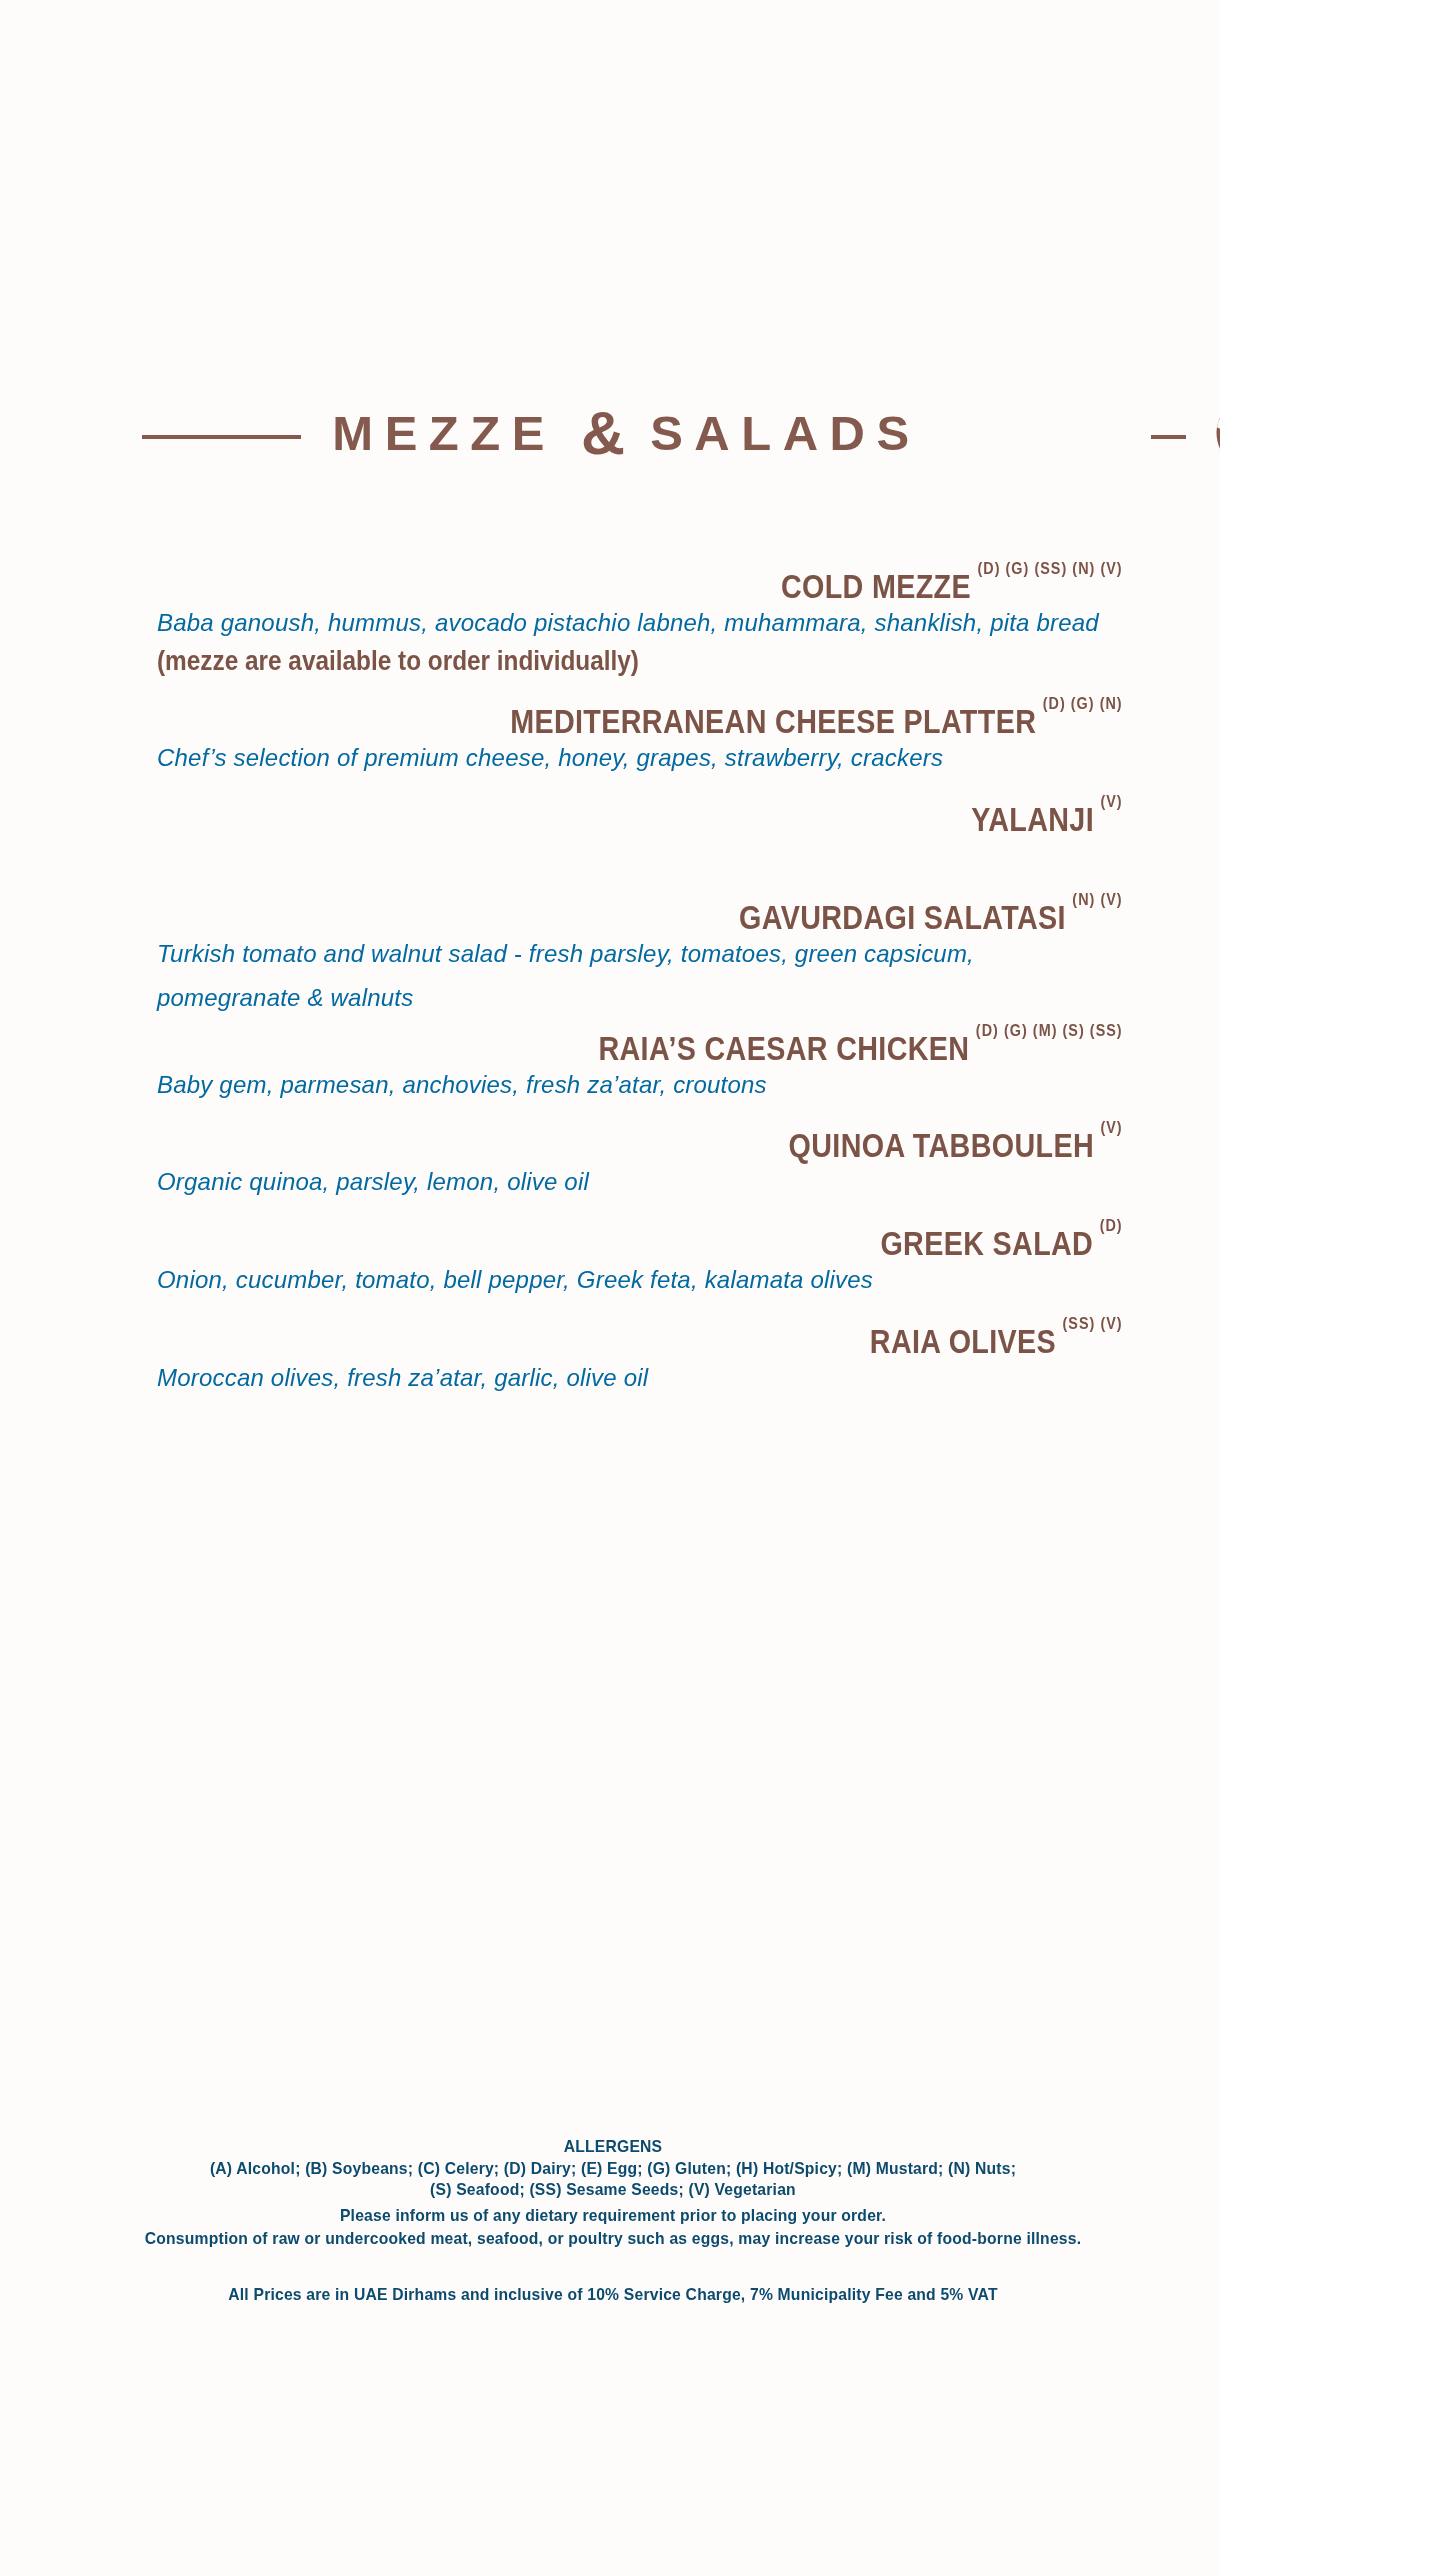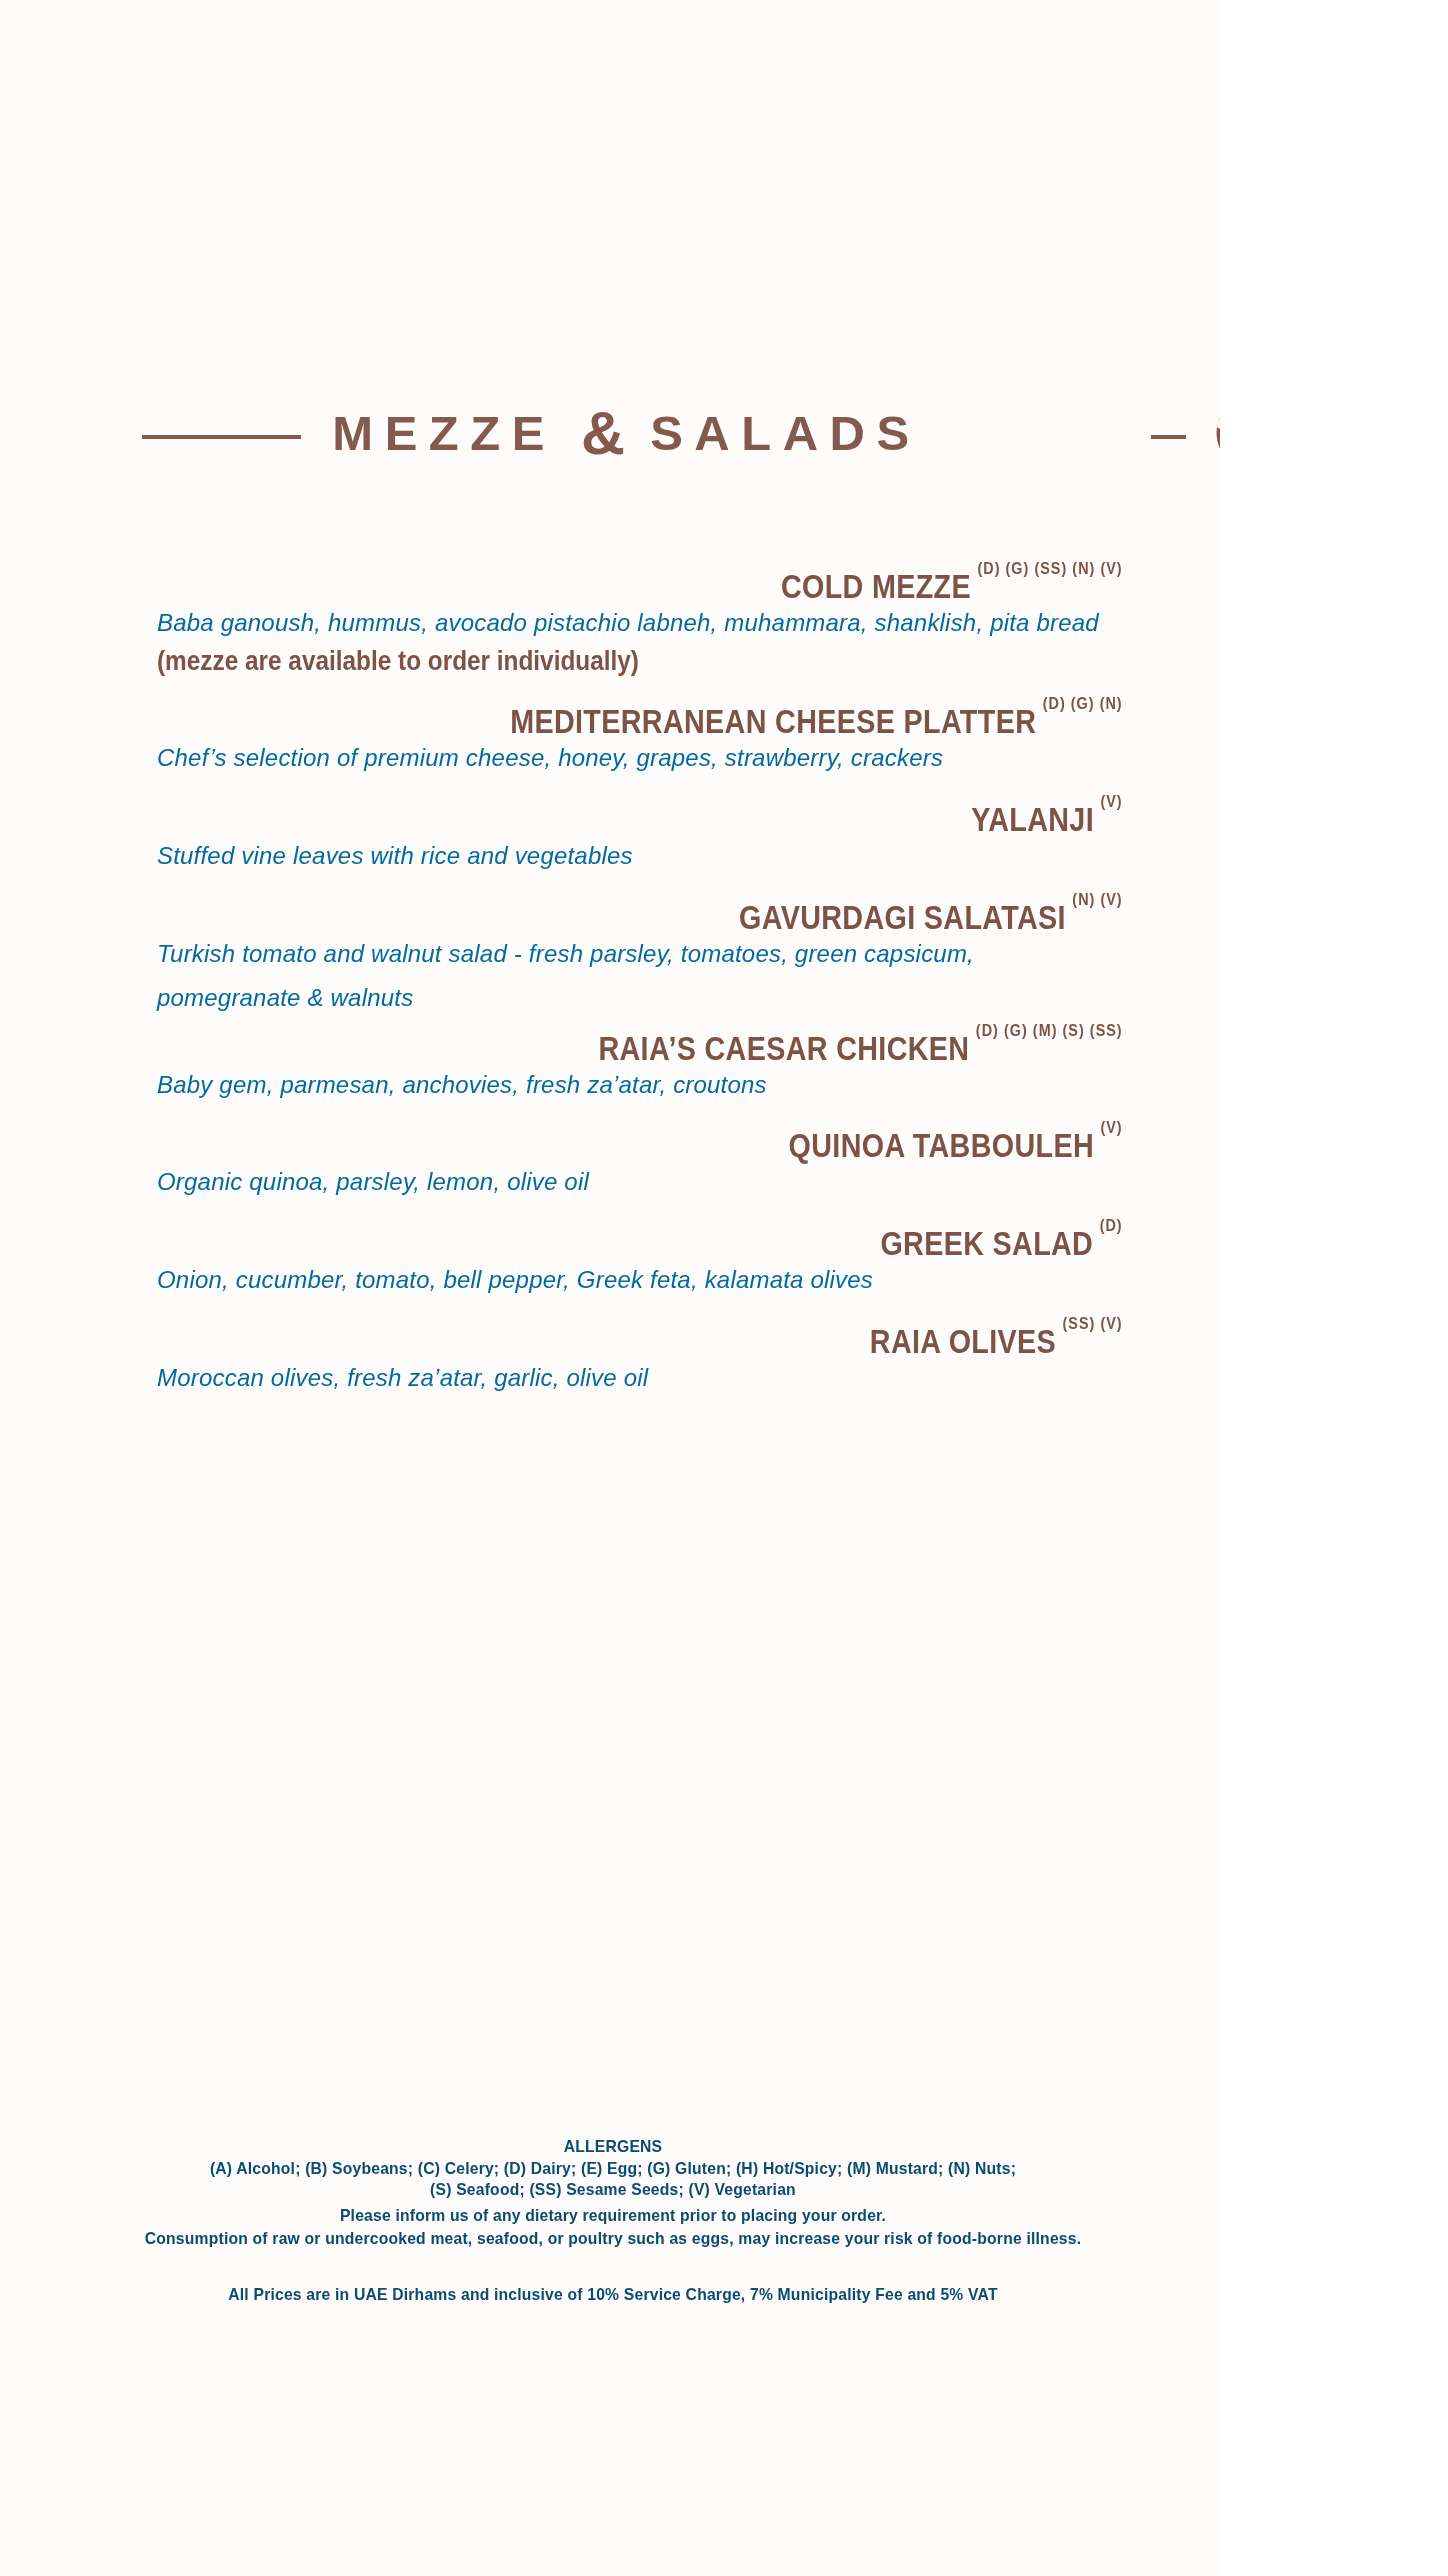--- a/index.html
+++ b/index.html
@@ -161,21 +161,20 @@
         <div class="item-price">75</div>
       </div>
       <p class="item-desc">Chef’s selection of premium cheese, honey, grapes, strawberry, crackers</p>
     </article>
 
     <article class="menu-item" style="top:797px">
       <div class="item-head">
         <h2 class="item-name"><span>YALANJI</span><sup class="allergens">(V)</sup></h2>
         <div class="item-price">65</div>
       </div>
-      <p class="item-desc">Stuffed vine leaves with rice and vegetables</p>
     </article>
 
     <article class="menu-item" style="top:895px">
       <div class="item-head">
         <h2 class="item-name"><span>GAVURDAGI SALATASI</span><sup class="allergens">(N) (V)</sup></h2>
         <div class="item-price">60</div>
       </div>
       <p class="item-desc">Turkish tomato and walnut salad - fresh parsley, tomatoes, green capsicum,</p>
       <p class="item-desc" style="margin-top:12px">pomegranate &amp; walnuts</p>
     </article>

